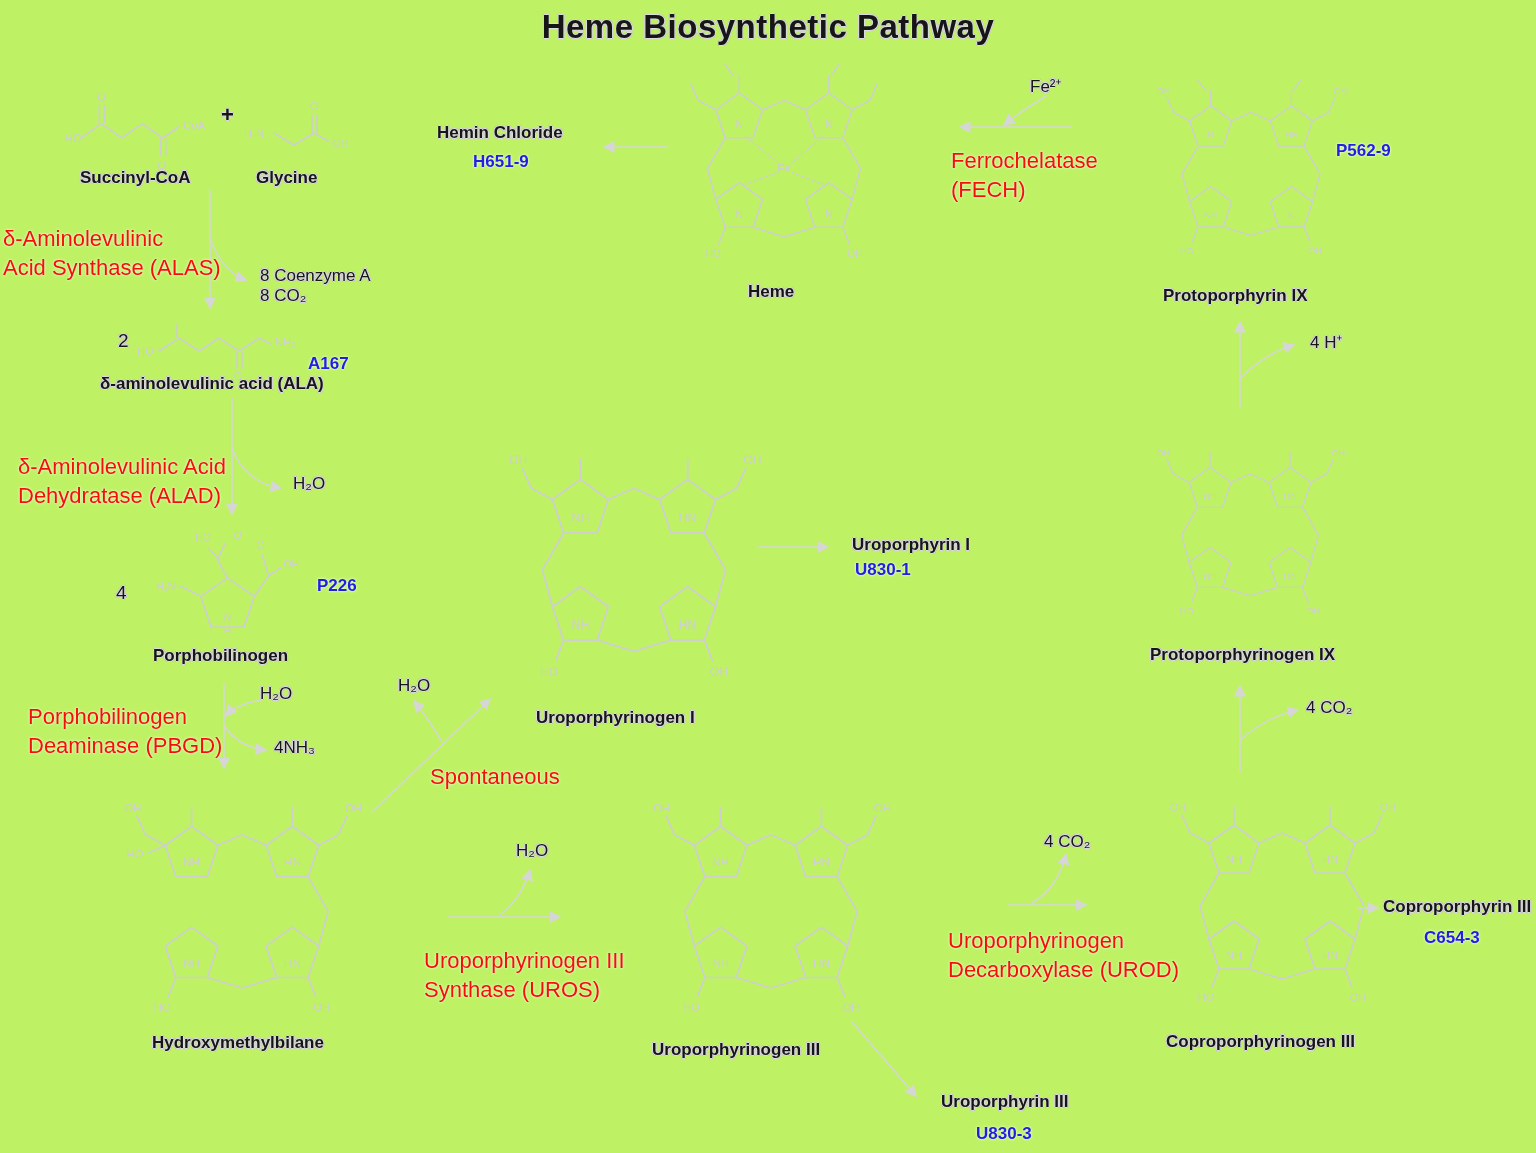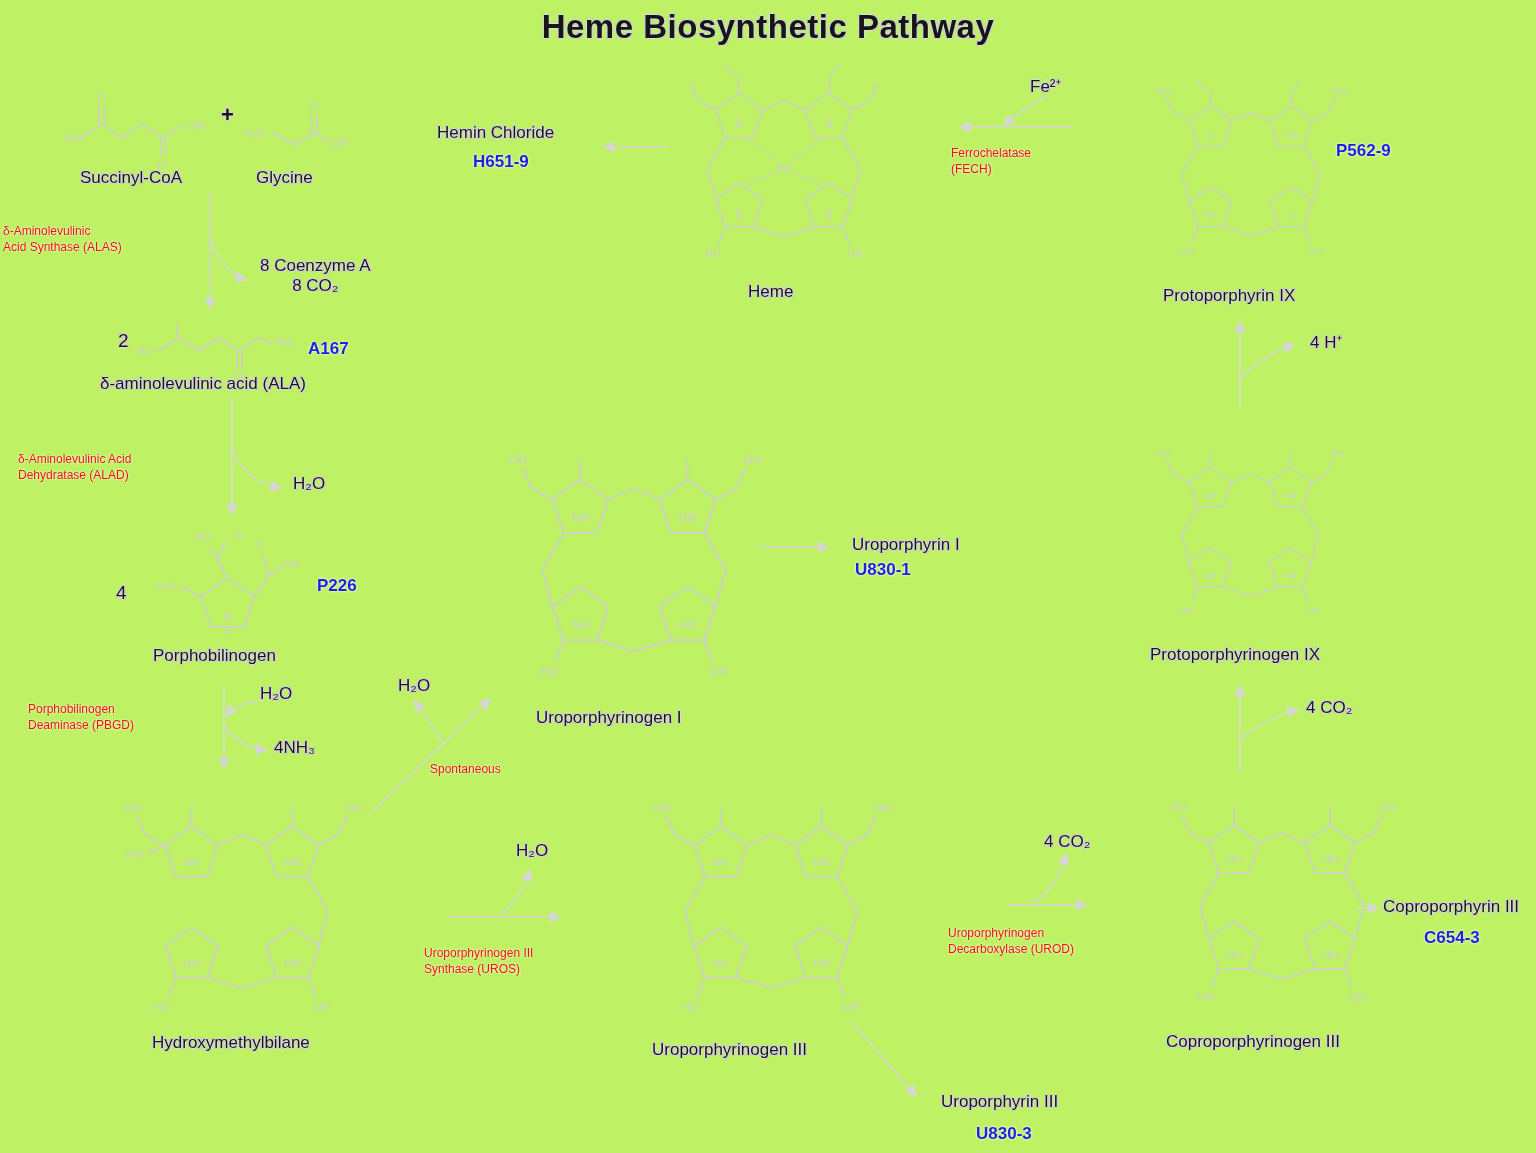--- a/index.html
+++ b/index.html
@@ -4,25 +4,25 @@
 <style>
   html,body{margin:0;padding:0;background:#000;}
   #canvas{position:relative;width:1536px;height:1153px;background:#bef264;overflow:hidden;
           font-family:"Liberation Sans",sans-serif;}
   .abs{position:absolute;}
   
   .t{color:#161616;white-space:nowrap;
      text-shadow:-1px 0 0 #dcdcdc,1px 0 0 #dcdcdc,0 -1px 0 #dcdcdc,0 1px 0 #dcdcdc,
                  -1px -1px 0 #bfbfbf,1px 1px 0 #bfbfbf,1px -1px 0 #bfbfbf,-1px 1px 0 #bfbfbf;}
   .title{font-size:33px;font-weight:700;letter-spacing:.5px;text-align:center;left:0;right:0;top:8px;}
-  .cl{font-size:17px;}          
+  .cl{font-size:17px;font-weight:bold;}          
   .cf{font-size:17px;}          
   .coef{font-size:19px;}
   .plus{font-size:22px;font-weight:700;}
-  .enz{font-size:12px;line-height:1.32;color:#f31007;white-space:nowrap;
+  .enz{font-size:22px;line-height:1.32;color:#f31007;white-space:nowrap;
        text-shadow:0 0 3px rgba(255,255,255,.85),0 0 1px rgba(255,255,255,.7);}
   .cat{font-size:17px;font-weight:700;color:#2021df;white-space:nowrap;
        text-shadow:0 0 3px rgba(255,255,255,.95),0 0 1px rgba(255,255,255,.8);}
   svg.struct{overflow:visible;}
 </style>
 </head>
 <body>
 
 <div id="canvas">
 
@@ -253,21 +253,21 @@
     </svg>
   <svg class="abs struct" style="left:662px;top:50px" width="244" height="224">
       <use href="#sym-heme"></use>
     </svg>
 
   <div class="abs t cl" style="left:80px;top:168px">Succinyl-CoA</div>
   <div class="abs t plus" style="left:221px;top:102px">+</div>
   <div class="abs t cl" style="left:256px;top:168px">Glycine</div>
   <div class="abs t coef" style="left:118px;top:330px">2</div>
   <div class="abs t cl" style="left:100px;top:374px">δ-aminolevulinic acid (ALA)</div>
-  <div class="abs cat" style="left:308px;top:339px">A167</div>
+  <div class="abs cat" style="left:308px;top:354px">A167</div>
   <div class="abs t coef" style="left:116px;top:582px">4</div>
   <div class="abs t cl" style="left:153px;top:646px">Porphobilinogen</div>
   <div class="abs cat" style="left:317px;top:576px">P226</div>
   <div class="abs t cl" style="left:152px;top:1033px">Hydroxymethylbilane</div>
   <div class="abs t cl" style="left:536px;top:708px">Uroporphyrinogen I</div>
   <div class="abs t cl" style="left:852px;top:535px">Uroporphyrin I</div>
   <div class="abs cat" style="left:855px;top:560px">U830-1</div>
   <div class="abs t cl" style="left:652px;top:1040px">Uroporphyrinogen III</div>
   <div class="abs t cl" style="left:941px;top:1092px">Uroporphyrin III</div>
   <div class="abs cat" style="left:976px;top:1124px">U830-3</div>
@@ -302,21 +302,21 @@
   </div>
   <div class="abs enz" style="left:948px;top:926px">
     <div>Uroporphyrinogen</div>
     <div>Decarboxylase (UROD)</div>
   </div>
   <div class="abs enz" style="left:951px;top:146px">
     <div>Ferrochelatase</div>
     <div>(FECH)</div>
   </div>
 
-  <div class="abs t cf" style="left:260px;top:256px;text-align:center">
+  <div class="abs t cf" style="left:260px;top:266px;text-align:left">
     <div>8 Coenzyme A</div>
     <div>8 CO₂</div>
   </div>
   <div class="abs t cf" style="left:293px;top:474px">H₂O</div>
   <div class="abs t cf" style="left:260px;top:684px">H₂O</div>
   <div class="abs t cf" style="left:274px;top:738px">4NH₃</div>
   <div class="abs t cf" style="left:398px;top:676px">H₂O</div>
   <div class="abs t cf" style="left:516px;top:841px">H₂O</div>
   <div class="abs t cf" style="left:1044px;top:832px">4 CO₂</div>
   <div class="abs t cf" style="left:1306px;top:698px">4 CO₂</div>

